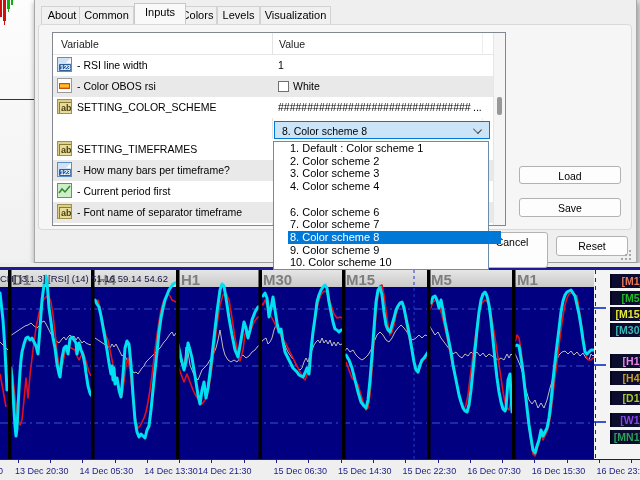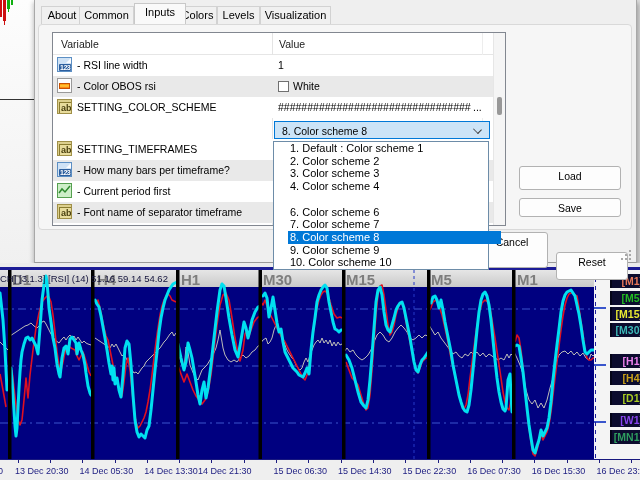--- a/index.html
+++ b/index.html
@@ -139,24 +139,24 @@
           </div>
           <div class="txt">- Font name of separator timeframe</div>
         </div>
     </div>
     <div class="abs" id="sbtrack"></div>
       <div class="abs" id="sbthumb"></div>
     <div class="abs" id="combo">
         <span class="ct">8. Color scheme 8</span>
         <span class="chev"></span>
       </div>
-    <div class="btn" style="left:484px;top:166px;width:102px;height:24px;line-height:18px">Load</div>
+    <div class="btn" style="left:484px;top:166px;width:102px;height:18px;line-height:18px">Load</div>
     <div class="btn" style="left:484px;top:198px;width:102px;height:19px;line-height:18px">Save</div>
     <div class="btn" style="left:441px;top:232px;width:72px;height:36px;line-height:19px">Cancel</div>
-    <div class="btn" style="left:521px;top:252px;width:72px;height:28px;line-height:19px">Reset</div>
+    <div class="btn" style="left:521px;top:236px;width:72px;height:20px;line-height:19px">Reset</div>
     <div class="abs" id="grip">
         <i style="left:8px;top:0"></i>
         <i style="left:4px;top:4px"></i>
         <i style="left:8px;top:4px"></i>
         <i style="left:0;top:8px"></i>
         <i style="left:4px;top:8px"></i>
         <i style="left:8px;top:8px"></i>
       </div>
   </div>
 

